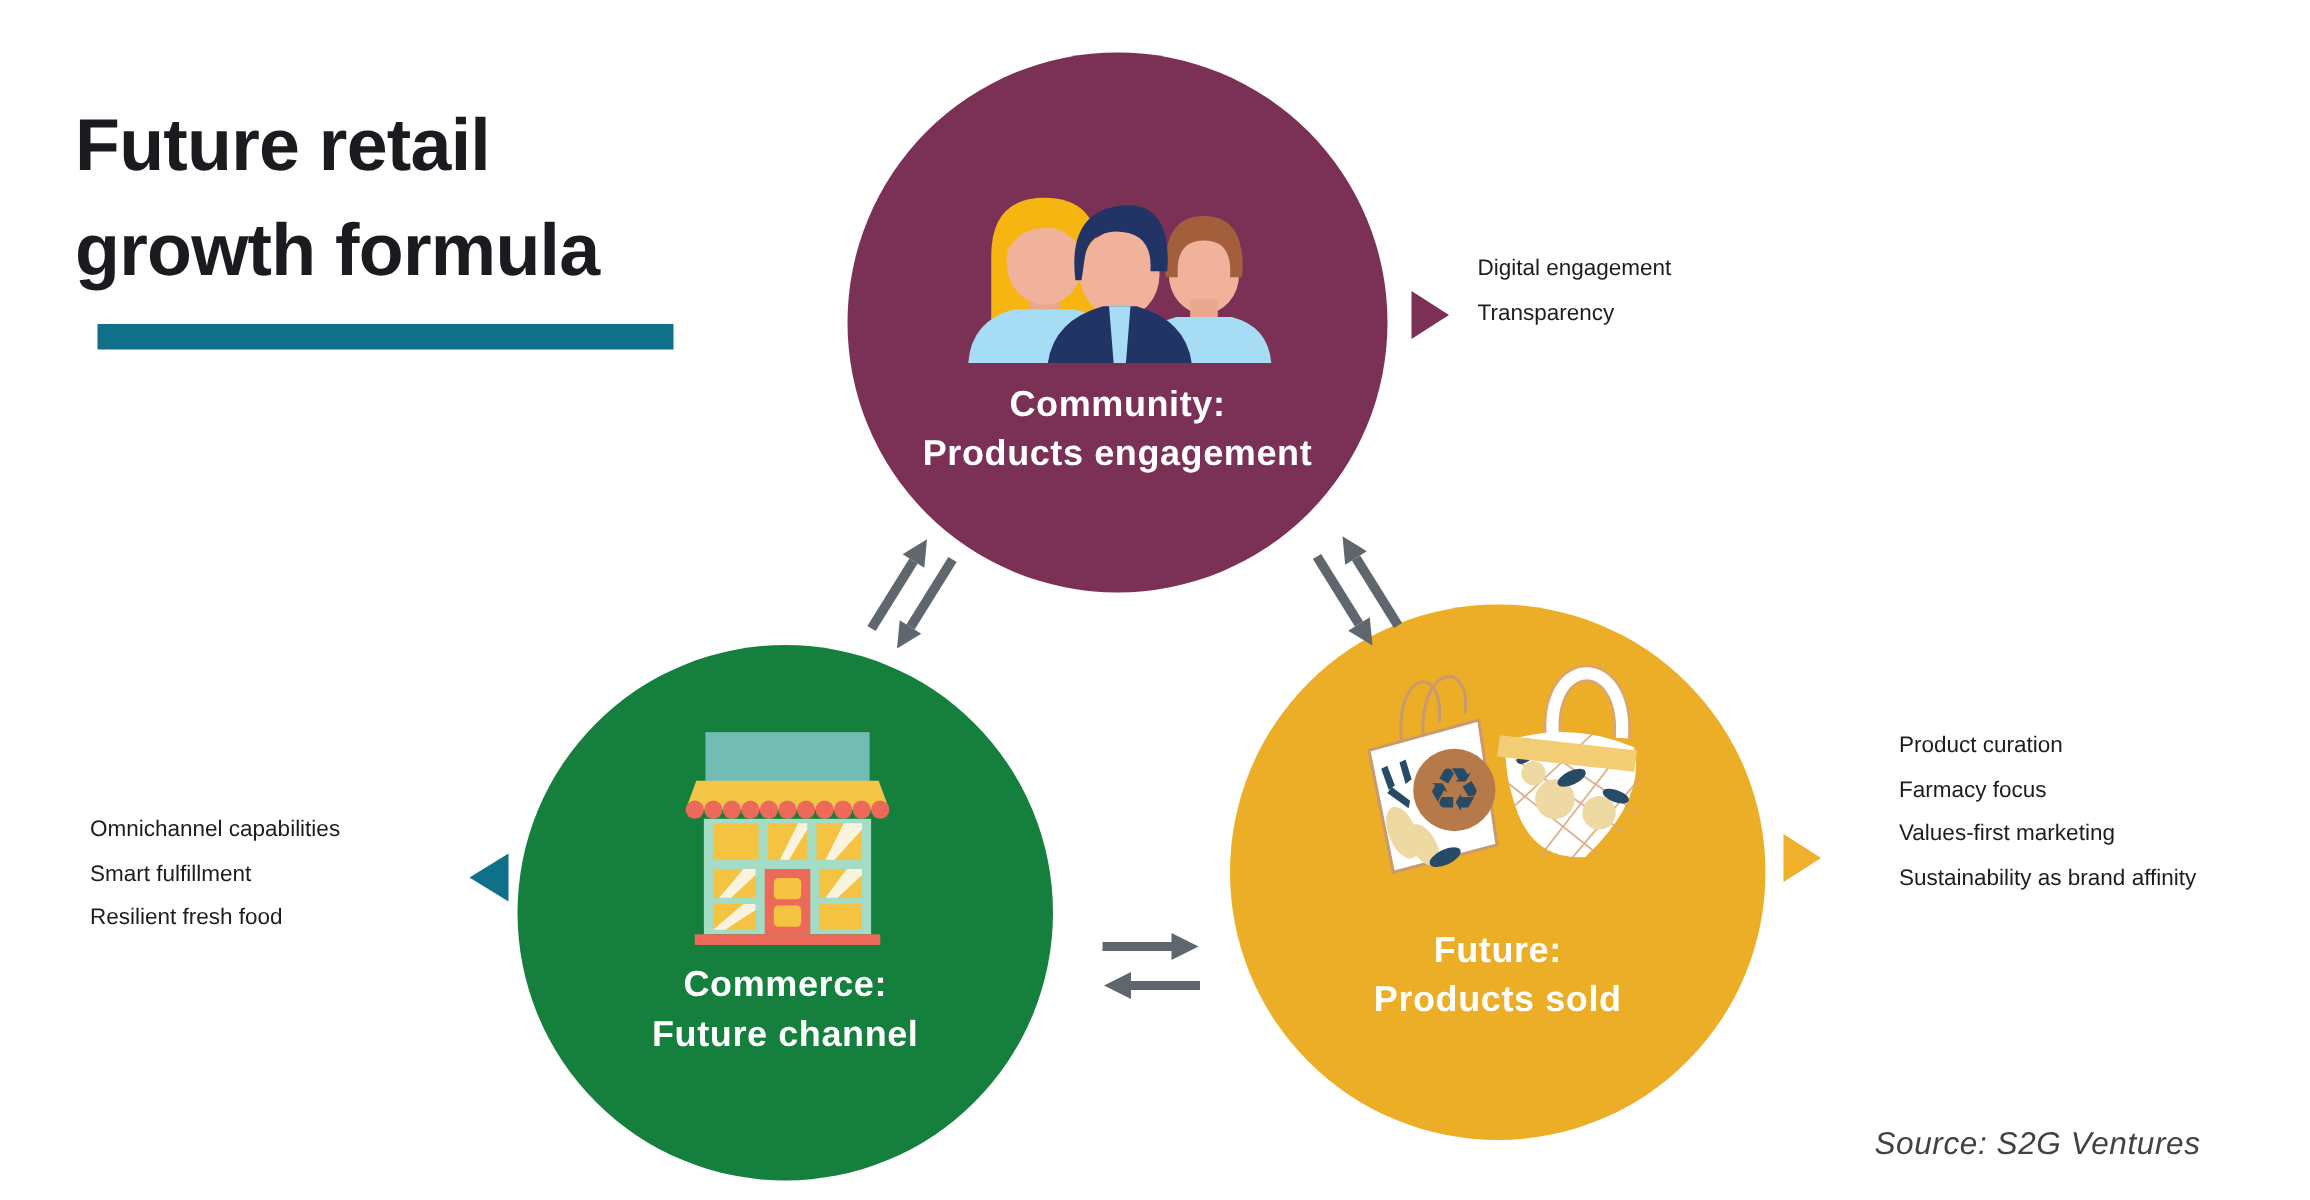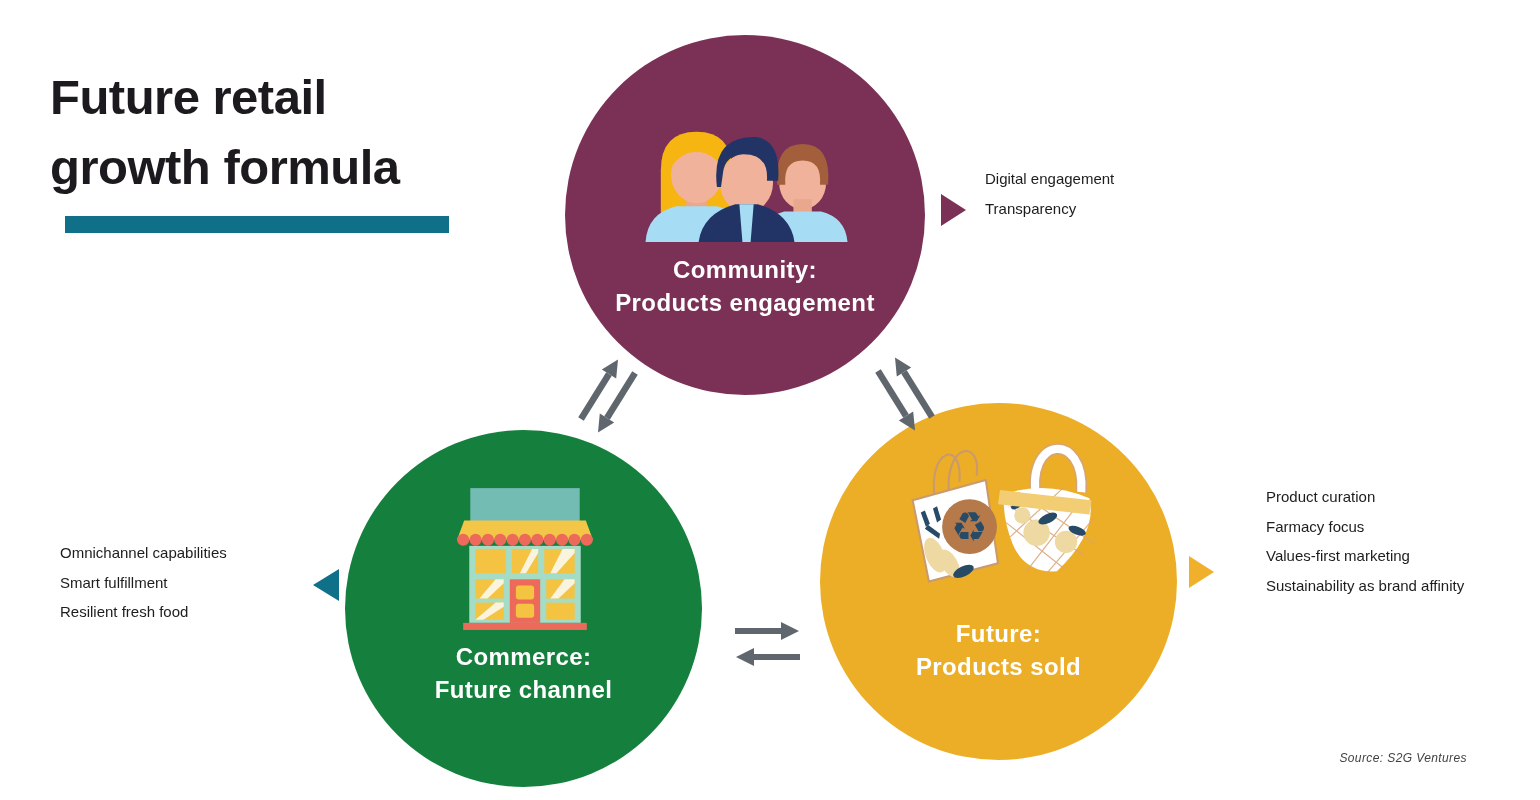--- a/index.html
+++ b/index.html
@@ -46,21 +46,21 @@
       border-left:25px solid #f0b02b; }
 
   
   .flow { position:absolute; }
   .flow-left  { left:565px; top:347px; }
   .flow-right { left:853px; top:345px; }
   .flow-bottom{ left:725px; top:615px; }
 
   
   .source { position:absolute; right:73px; top:751px; font-style:italic;
-            font-size:12px; color:#414141; letter-spacing:0.4px; }
+            font-size:21px; color:#414141; letter-spacing:0.4px; }
 </style>
 </head>
 <body>
 
 <div class="stage">
 
   <div class="title">
     <div>Future retail</div>
     <div>growth formula</div>
   </div>

